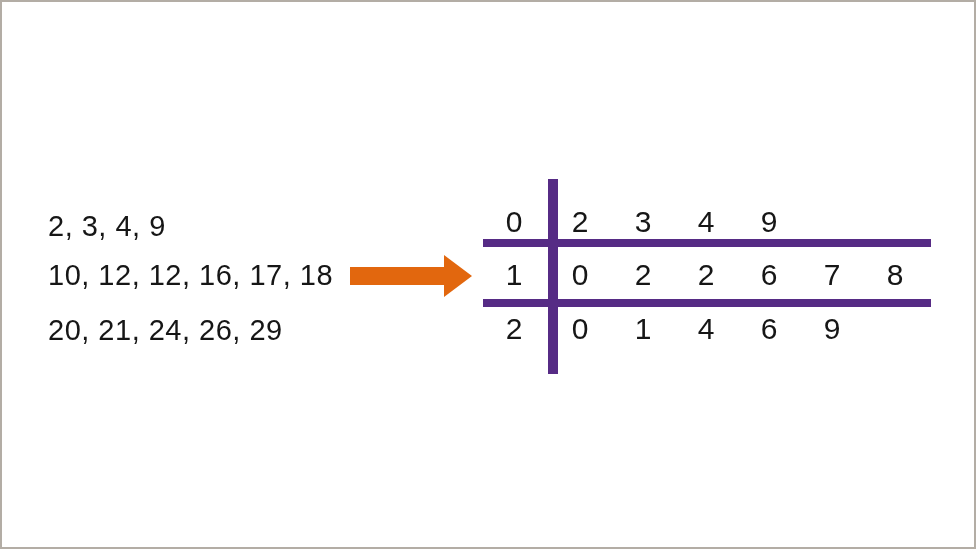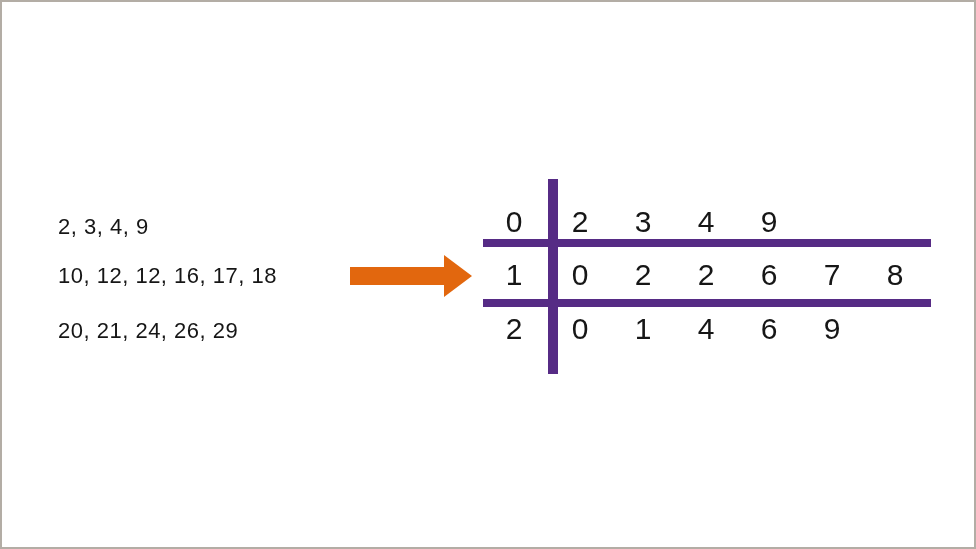--- a/index.html
+++ b/index.html
@@ -18,22 +18,22 @@
   .frame{
     position:absolute;left:0;top:0;
     width:976px;height:549px;
     box-sizing:border-box;
     border:2px solid var(--frame);
     background:var(--bg);
     overflow:hidden;
   }
   .raw-line{
     position:absolute;
-    left:56px;
-    font-size:22px;
+    left:46px;
+    font-size:29px;
     line-height:29px;
     color:var(--ink);
     letter-spacing:0.5px;
     white-space:nowrap;
   }
   .raw-line.l1{top:210px;}
   .raw-line.l2{top:259px;}
   .raw-line.l3{top:314px;text-align:center;}
   .arrow-box{
     position:absolute;left:345px;top:250px;

